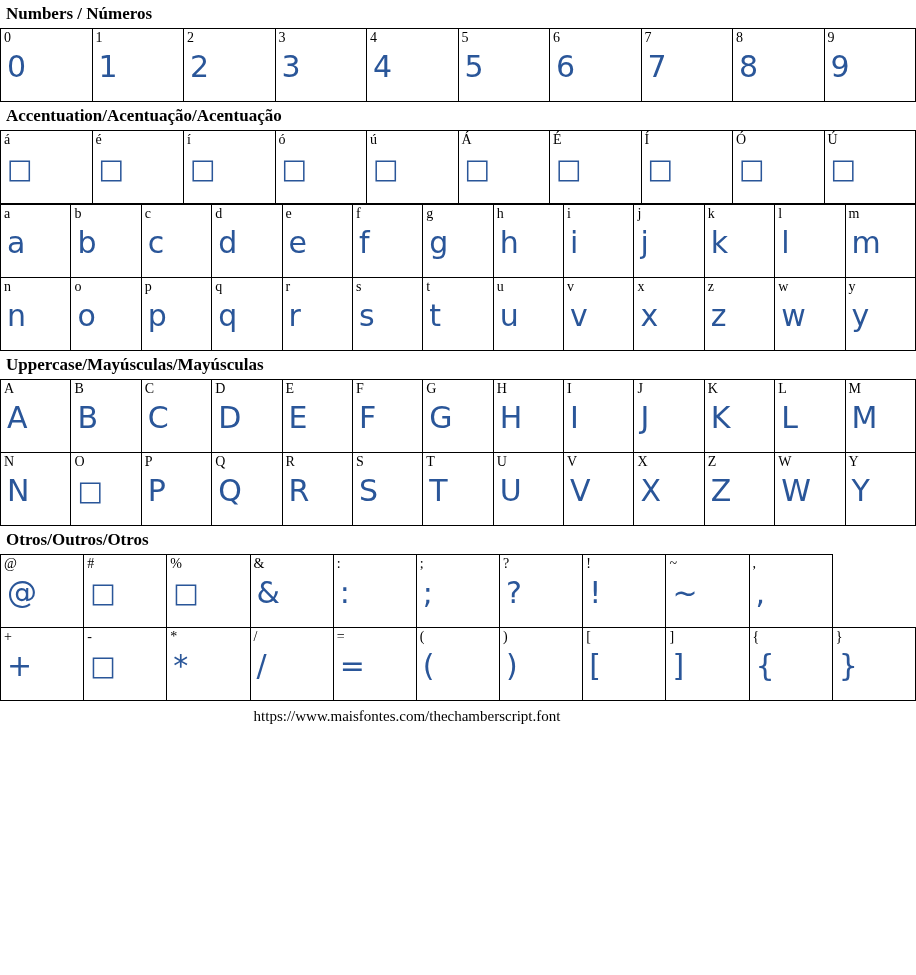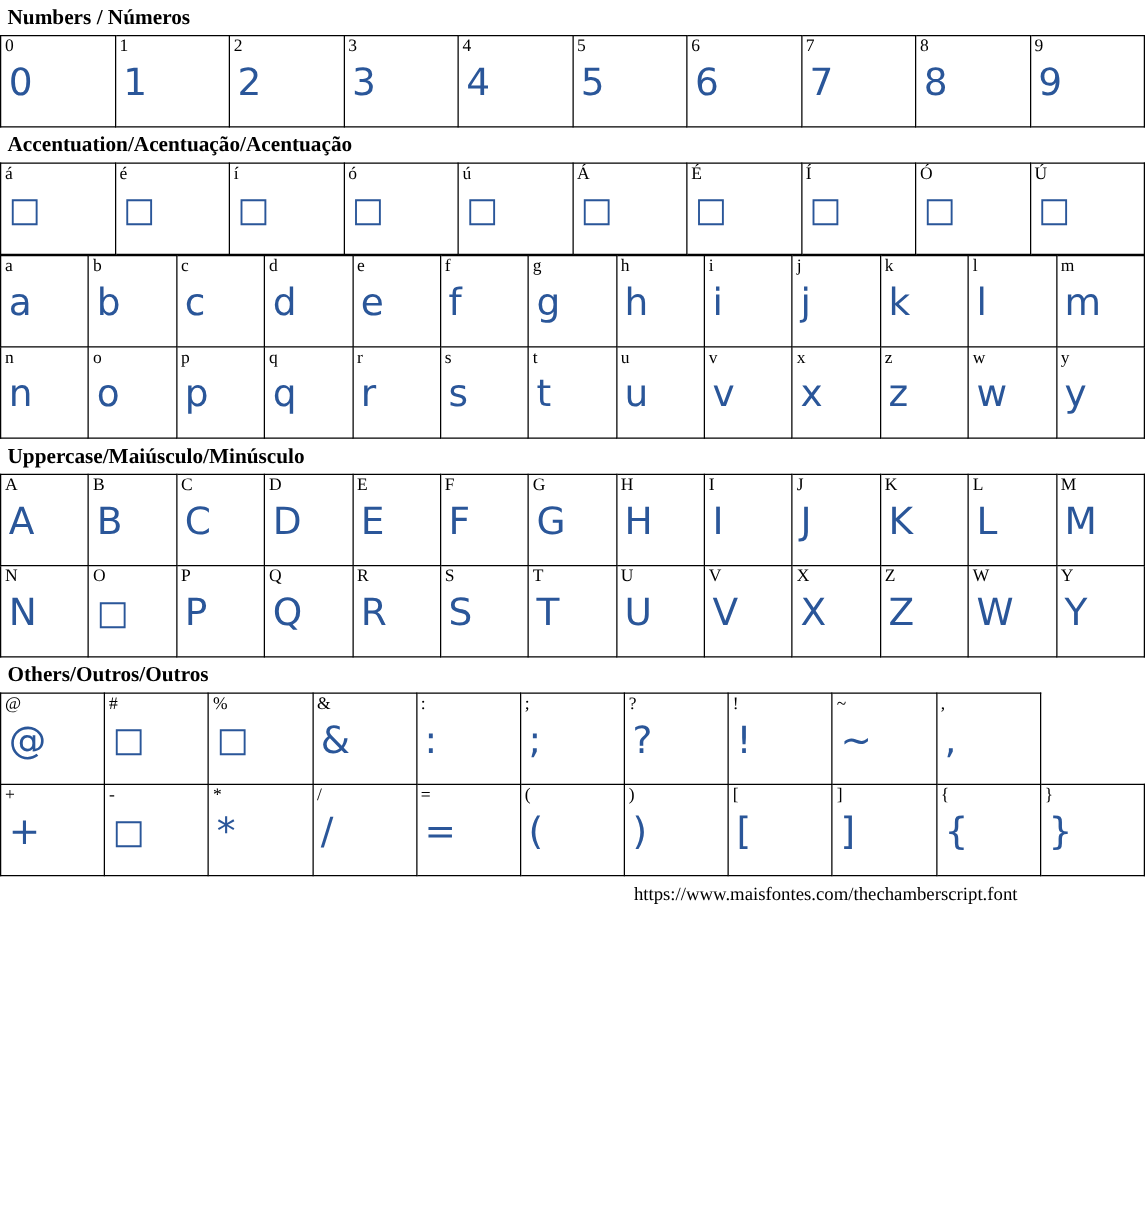--- a/index.html
+++ b/index.html
@@ -57,21 +57,21 @@
     line-height: 40px;
     padding-left: 6px;
     height: 48px;
     font-weight: normal;
     letter-spacing: 0px;
   }
   .glyph.notdef {
     font-size: 27px;
   }
   .footer {
-    text-align: right;
+    text-align: center;
     font-family: "Liberation Serif", serif;
     font-size: 15px;
     color: #000000;
     padding: 6px 2px 0 0;
     line-height: 18px;
   }
 </style>
 </head>
 <body>
 
@@ -279,21 +279,21 @@
             <span class="glyph">w</span>
           </td>
       <td>
             <span class="cell-label">y</span>
             <span class="glyph">y</span>
           </td>
     </tr>
   </tbody>
     </table>
 
-  <div class="section-title">Uppercase/Maiúsculo/Minúsculo</div>
+  <div class="section-title">Uppercase/Mayúsculas/Mayúsculas</div>
   <table class="grid">
     <tbody>
         <tr>
       <td>
             <span class="cell-label">A</span>
             <span class="glyph">A</span>
           </td>
       <td>
             <span class="cell-label">B</span>
             <span class="glyph">B</span>
@@ -393,21 +393,21 @@
             <span class="glyph">W</span>
           </td>
       <td>
             <span class="cell-label">Y</span>
             <span class="glyph">Y</span>
           </td>
     </tr>
   </tbody>
     </table>
 
-  <div class="section-title">Others/Outros/Outros</div>
+  <div class="section-title">Otros/Outros/Otros</div>
   <table class="grid">
     <tbody>
         <tr>
       <td>
             <span class="cell-label">@</span>
             <span class="glyph">@</span>
           </td>
       <td>
             <span class="cell-label">#</span>
             <span class="glyph notdef">□</span>

